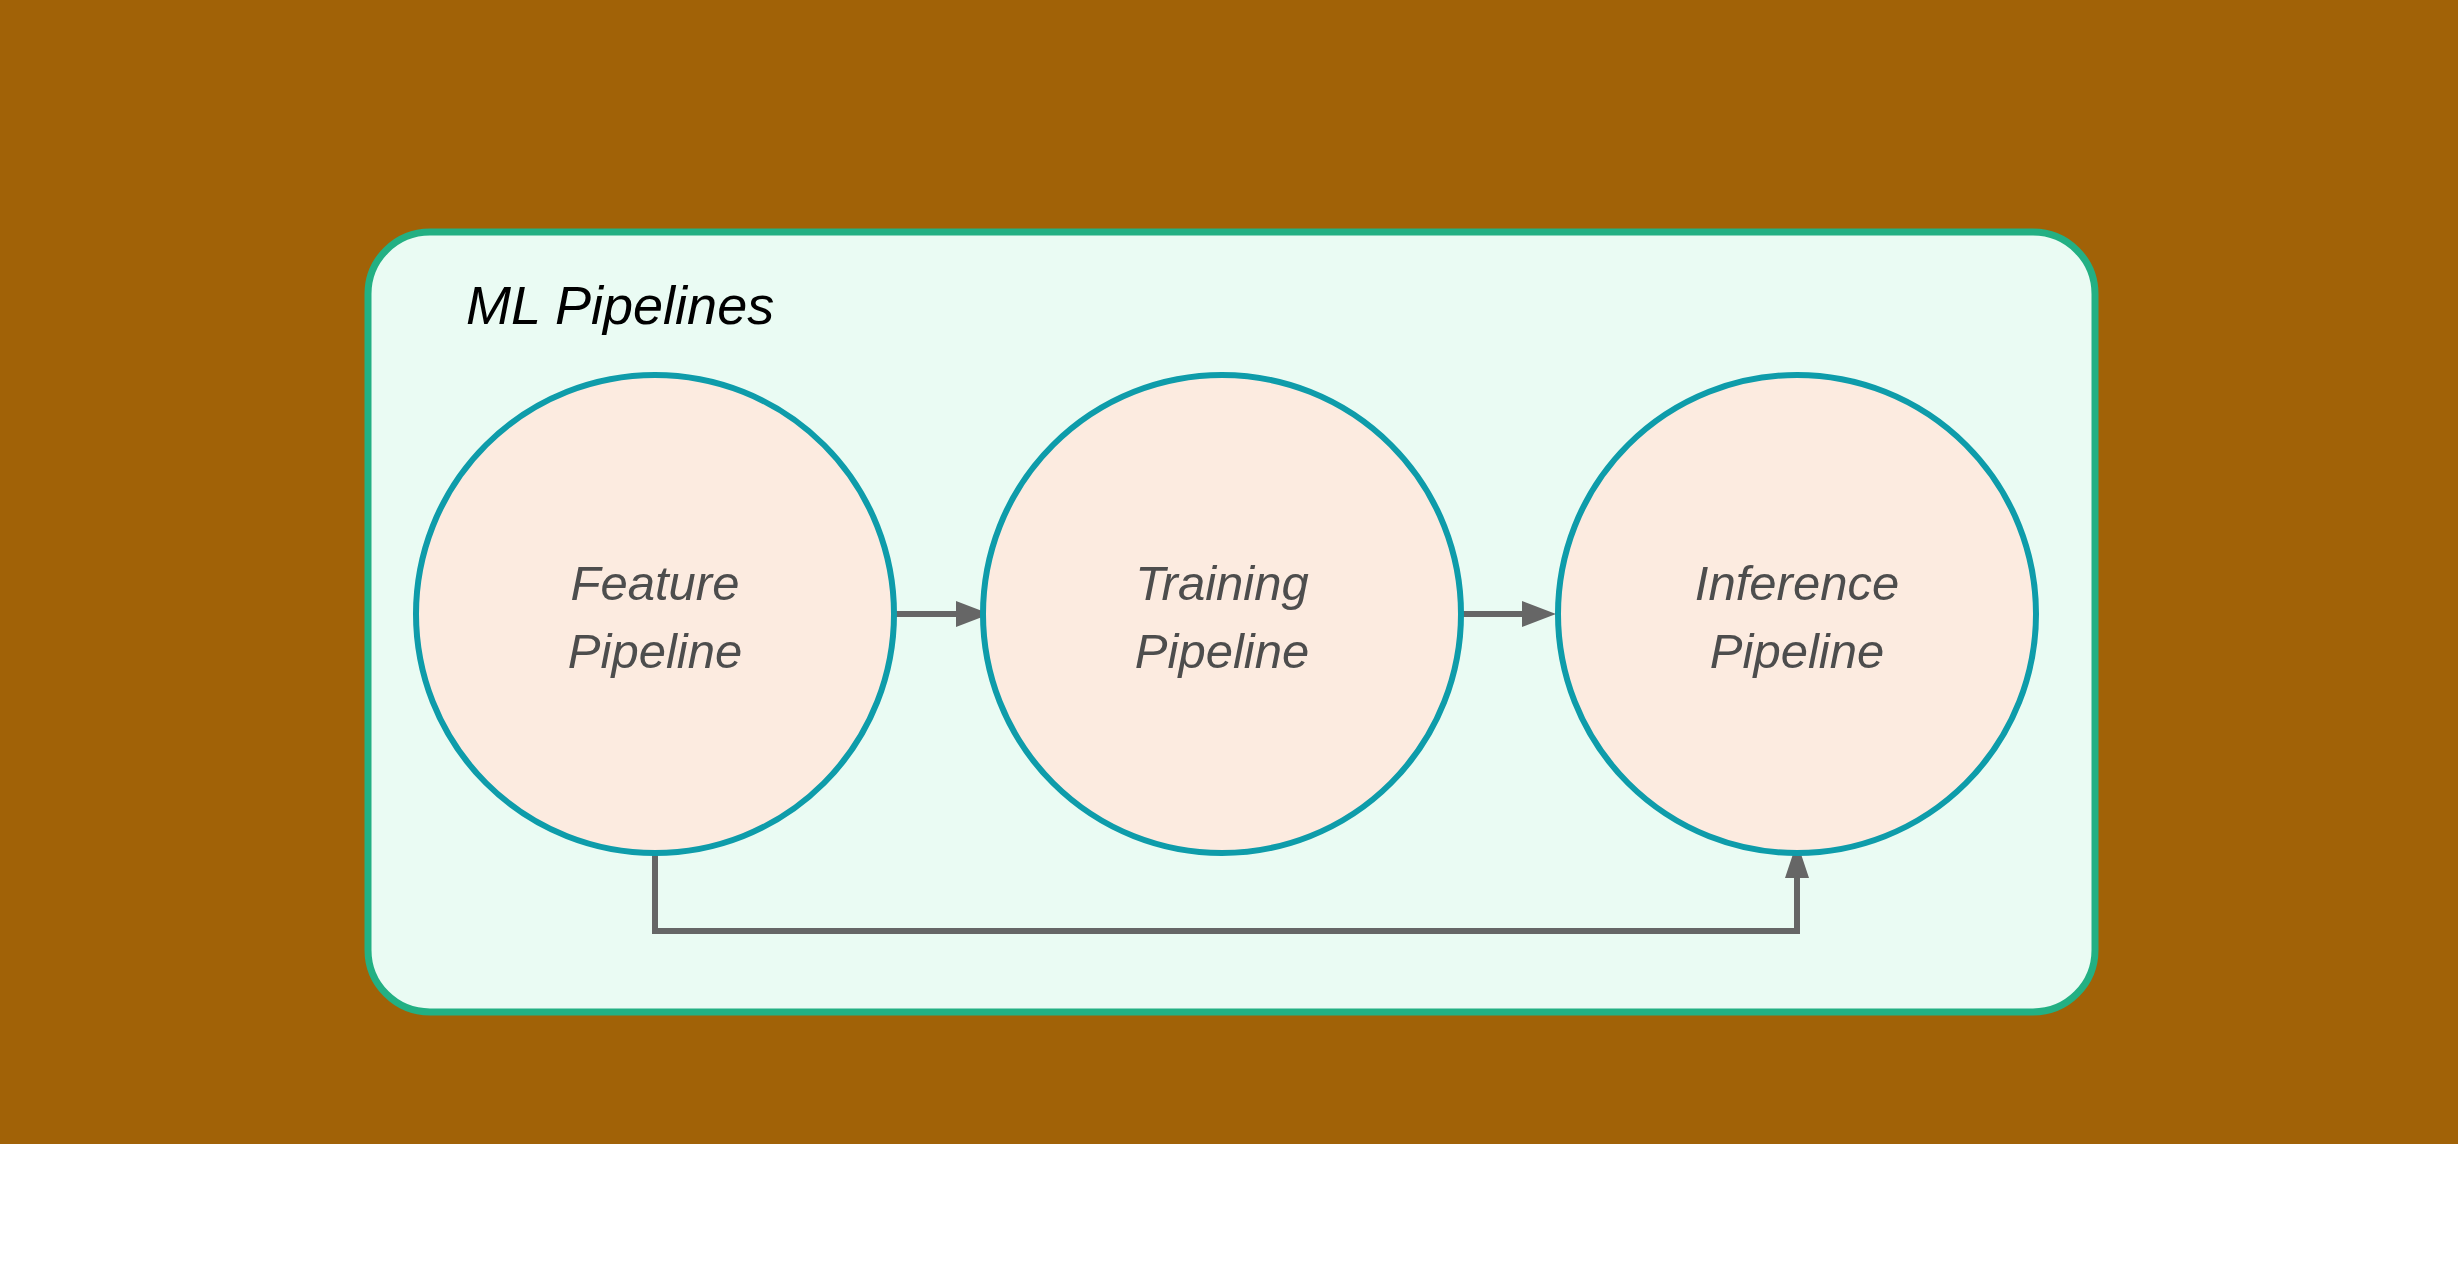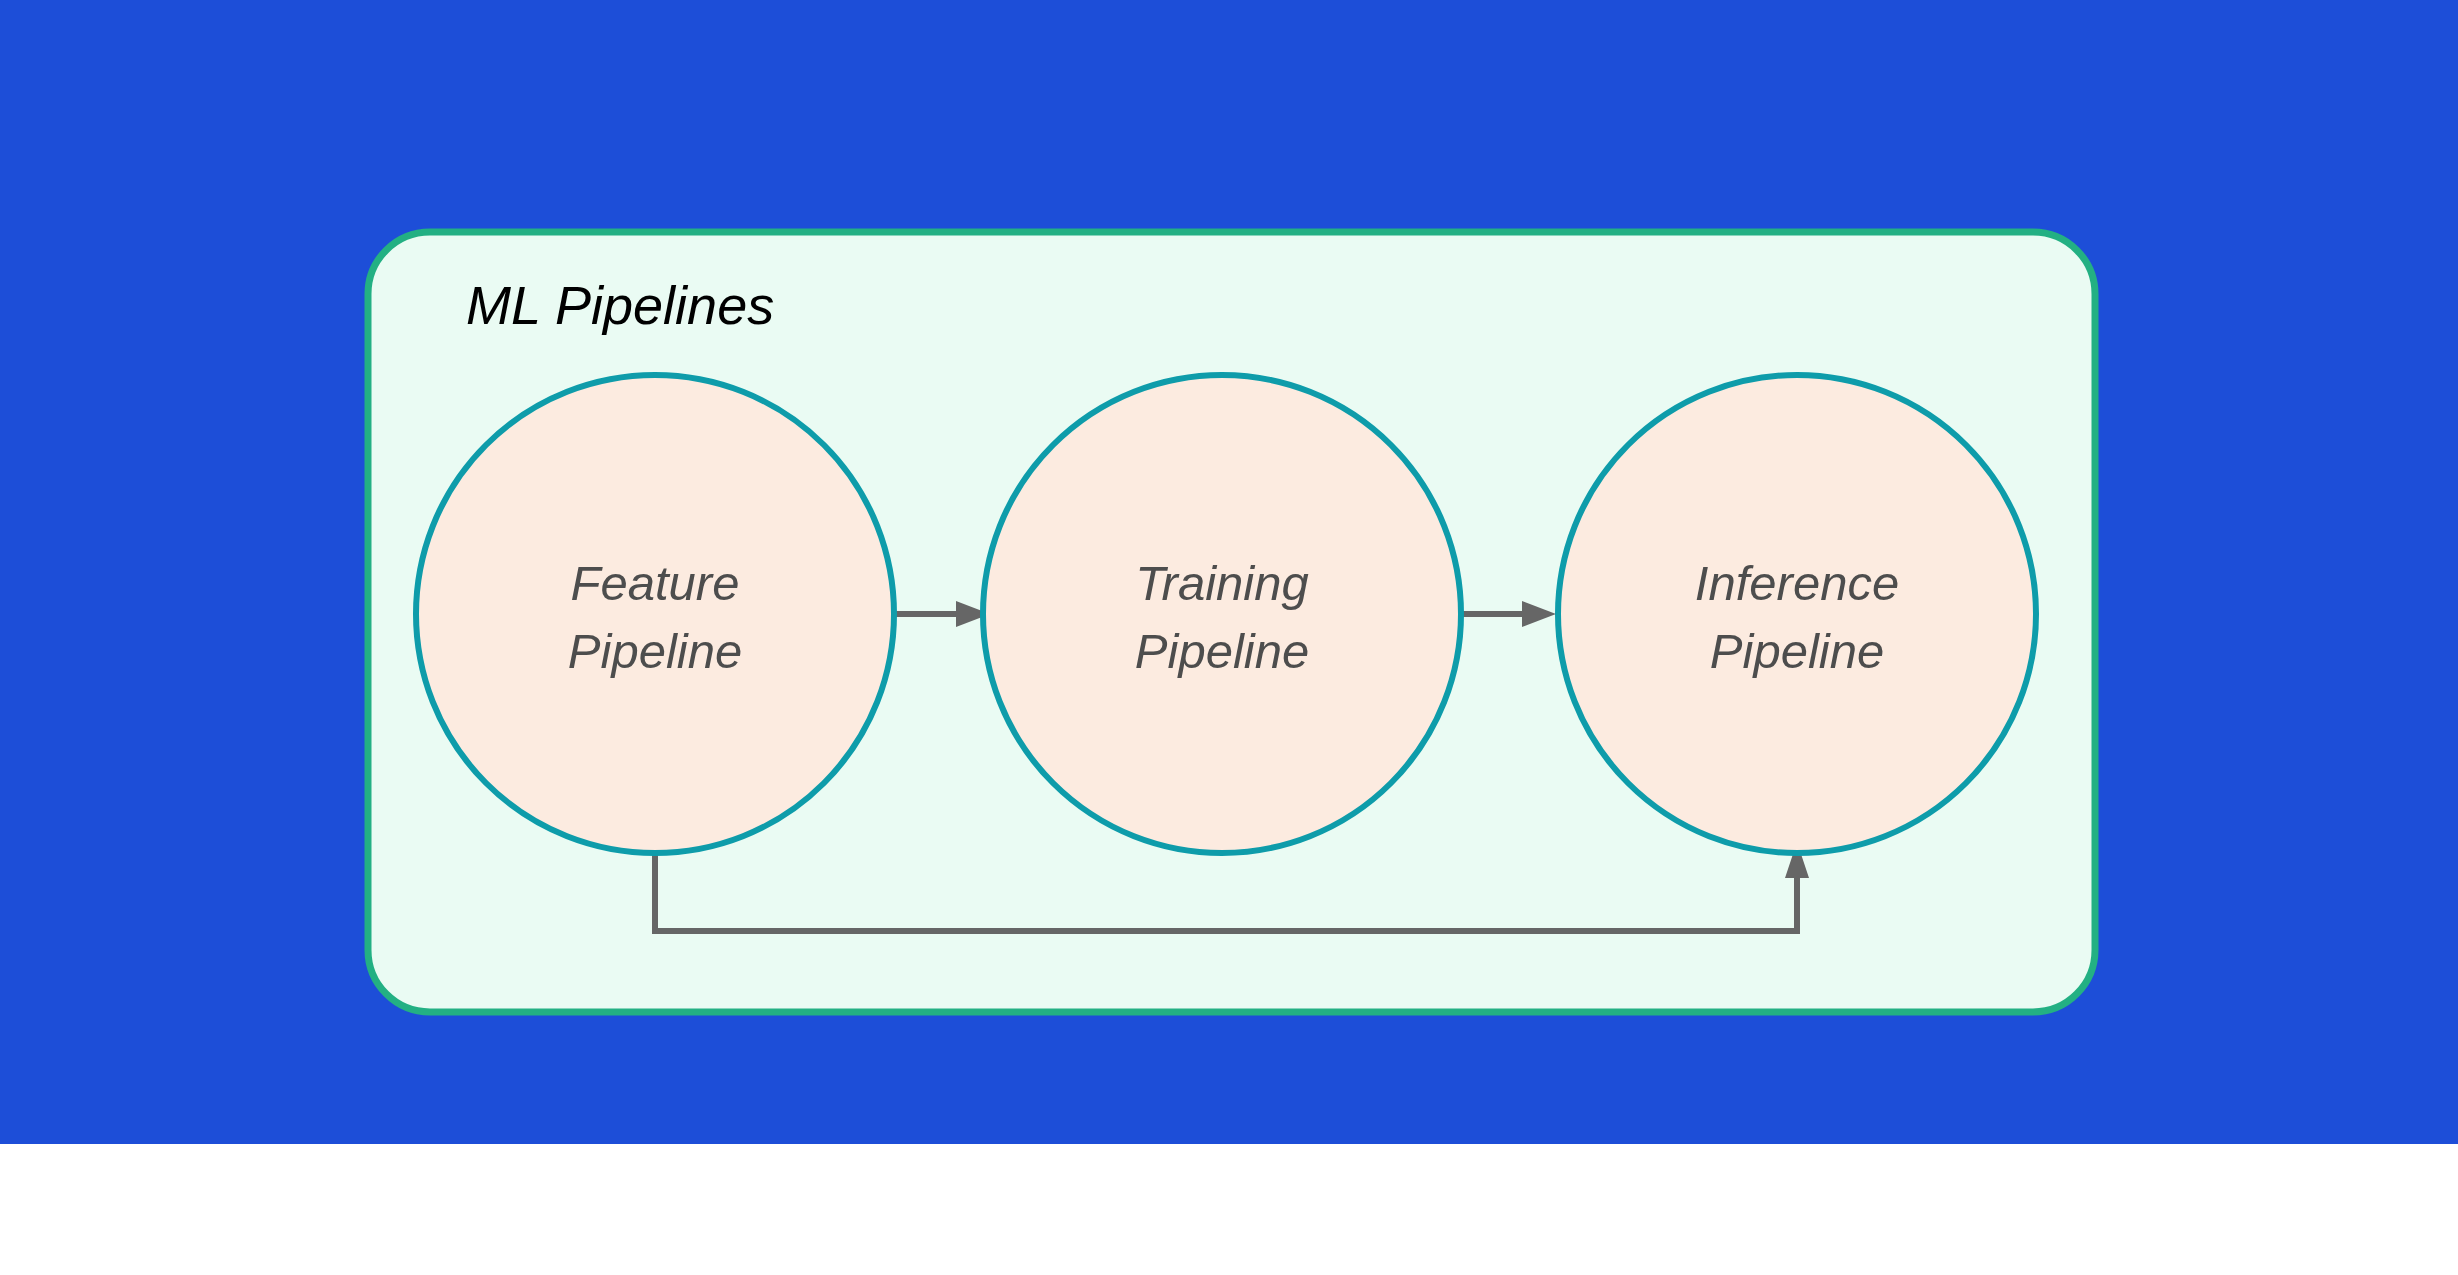--- a/index.html
+++ b/index.html
@@ -11,21 +11,21 @@
   body {
     width: 2458px;
     height: 1275px;
     overflow: hidden;
     font-family: "Liberation Sans", sans-serif;
   }
   #canvas {
     position: relative;
     width: 2458px;
     height: 1144px;
-    background: #1d4ed8;
+    background: #a16207;
   }
   #diagram-svg {
     position: absolute;
     top: 0;
     left: 0;
     width: 2458px;
     height: 1275px;
     display: block;
   }
   .group-title {

